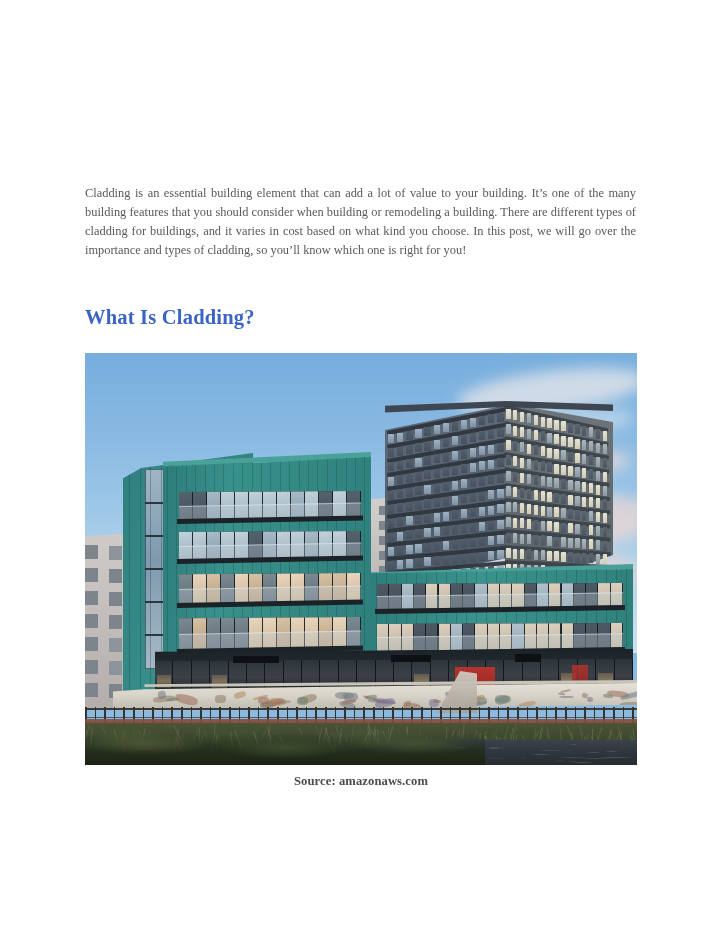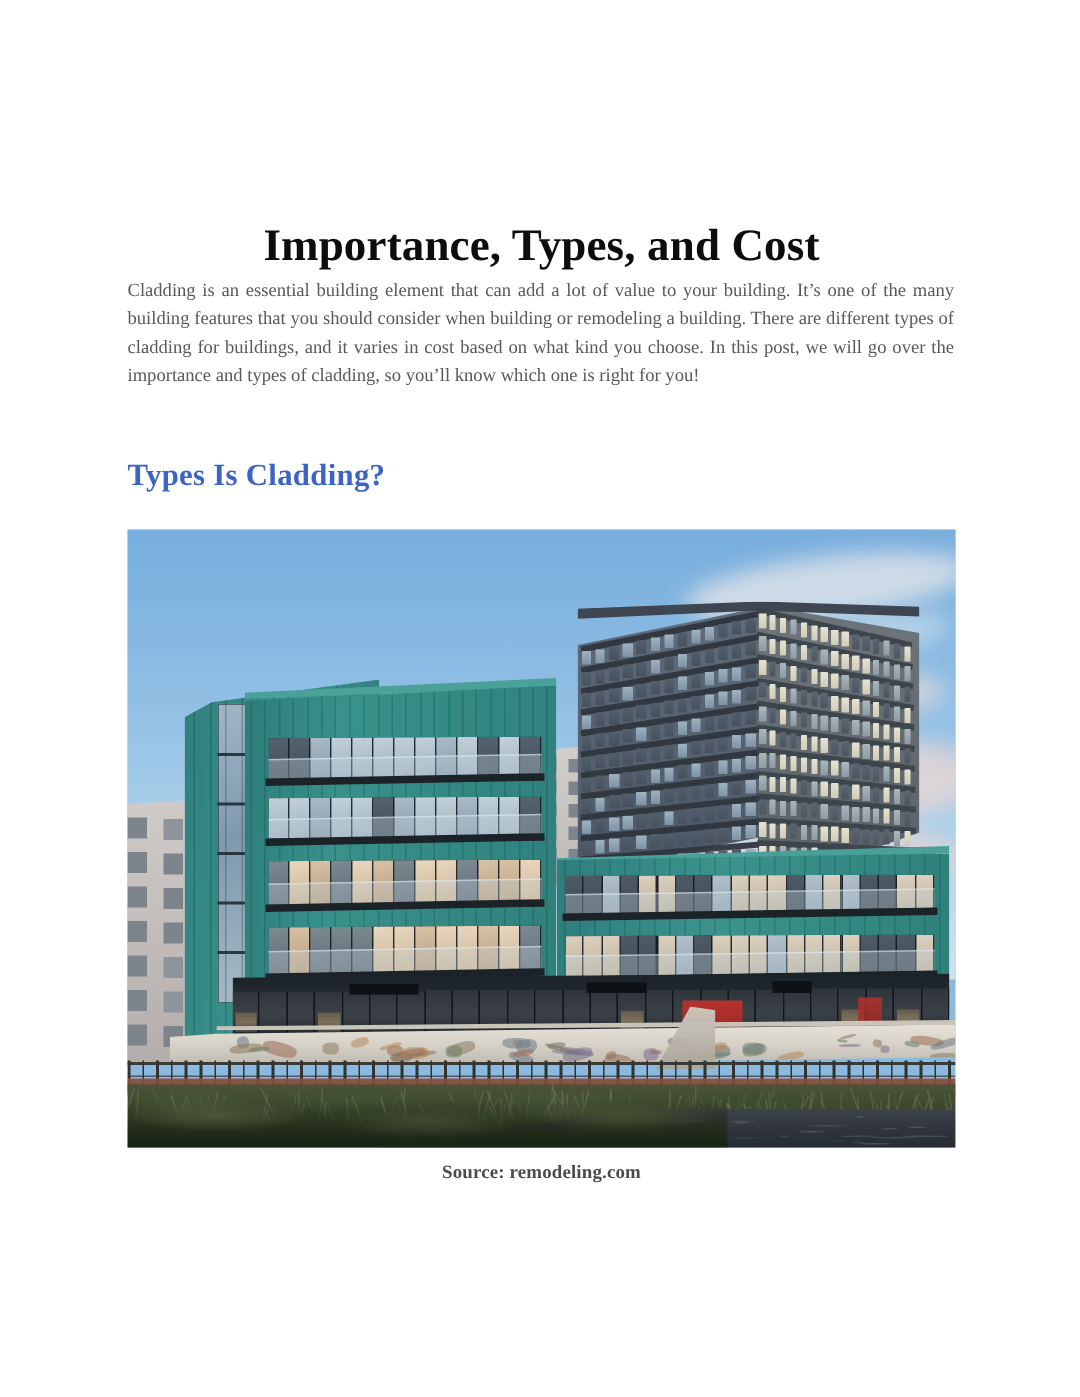--- a/index.html
+++ b/index.html
@@ -385,26 +385,25 @@
       linear-gradient(180deg, rgba(60,70,42,0.0) 0%, #222b1a 70%, #1a2115 100%);
   }
 </style>
 </head>
 <body>
 
 <div class="page">
 
   <h1 class="doc-title">
     <br>
-    <span>Importance, Types, and Cost</span>
   </h1>
 
   <p class="intro">Cladding is an essential building element that can add a lot of value to your building. It’s one of the many building features that you should consider when building or remodeling a building. There are different types of cladding for buildings, and it varies in cost based on what kind you choose. In this post, we will go over the importance and types of cladding, so you’ll know which one is right for you!</p>
 
-  <h2 class="section-heading">Types Is Cladding?</h2>
+  <h2 class="section-heading">What Is Cladding?</h2>
 
   <figure class="figure" style="margin:0;">
 
     <div class="photo">
 
       <div class="layer sky">
         <div class="cloud cloud-f"></div>
         <div class="cloud cloud-a"></div>
         <div class="cloud cloud-b"></div>
         <div class="cloud cloud-c"></div>
@@ -1334,16 +1333,16 @@
           <div class="ripple" style="left: 160.478px; top: 7.10372px; width: 17.5058px; opacity: 0.600399;"></div>
           <div class="ripple" style="left: 470.355px; top: 20.5914px; width: 8.68347px; opacity: 0.258097;"></div>
           <div class="ripple" style="left: 182.06px; top: 13.8705px; width: 13.1678px; opacity: 0.21132;"></div>
           <div class="ripple" style="left: 237.077px; top: 12.1407px; width: 8.23857px; opacity: 0.556328;"></div>
         </div>
 
       <div class="layer veg-front"></div>
 
     </div>
 
-    <figcaption class="caption">Source: remodeling.com</figcaption>
+    <figcaption class="caption">Source: amazonaws.com</figcaption>
   </figure>
 
 </div>
 
 </body></html>

